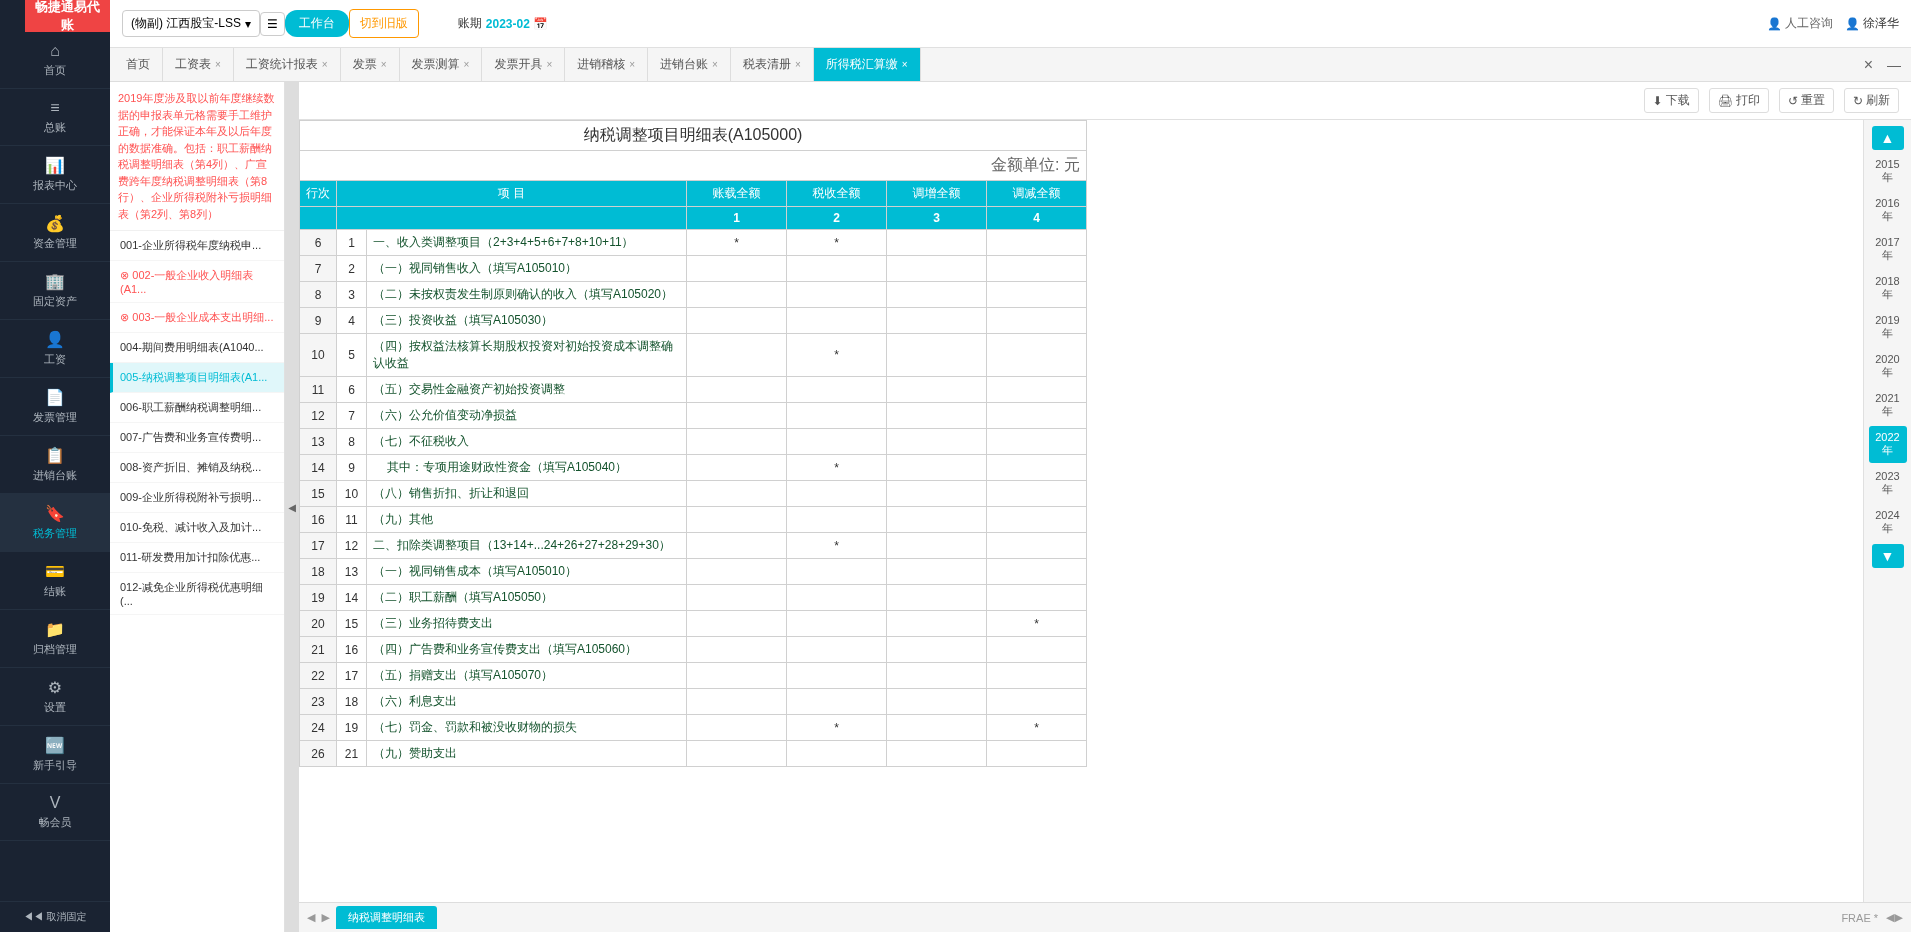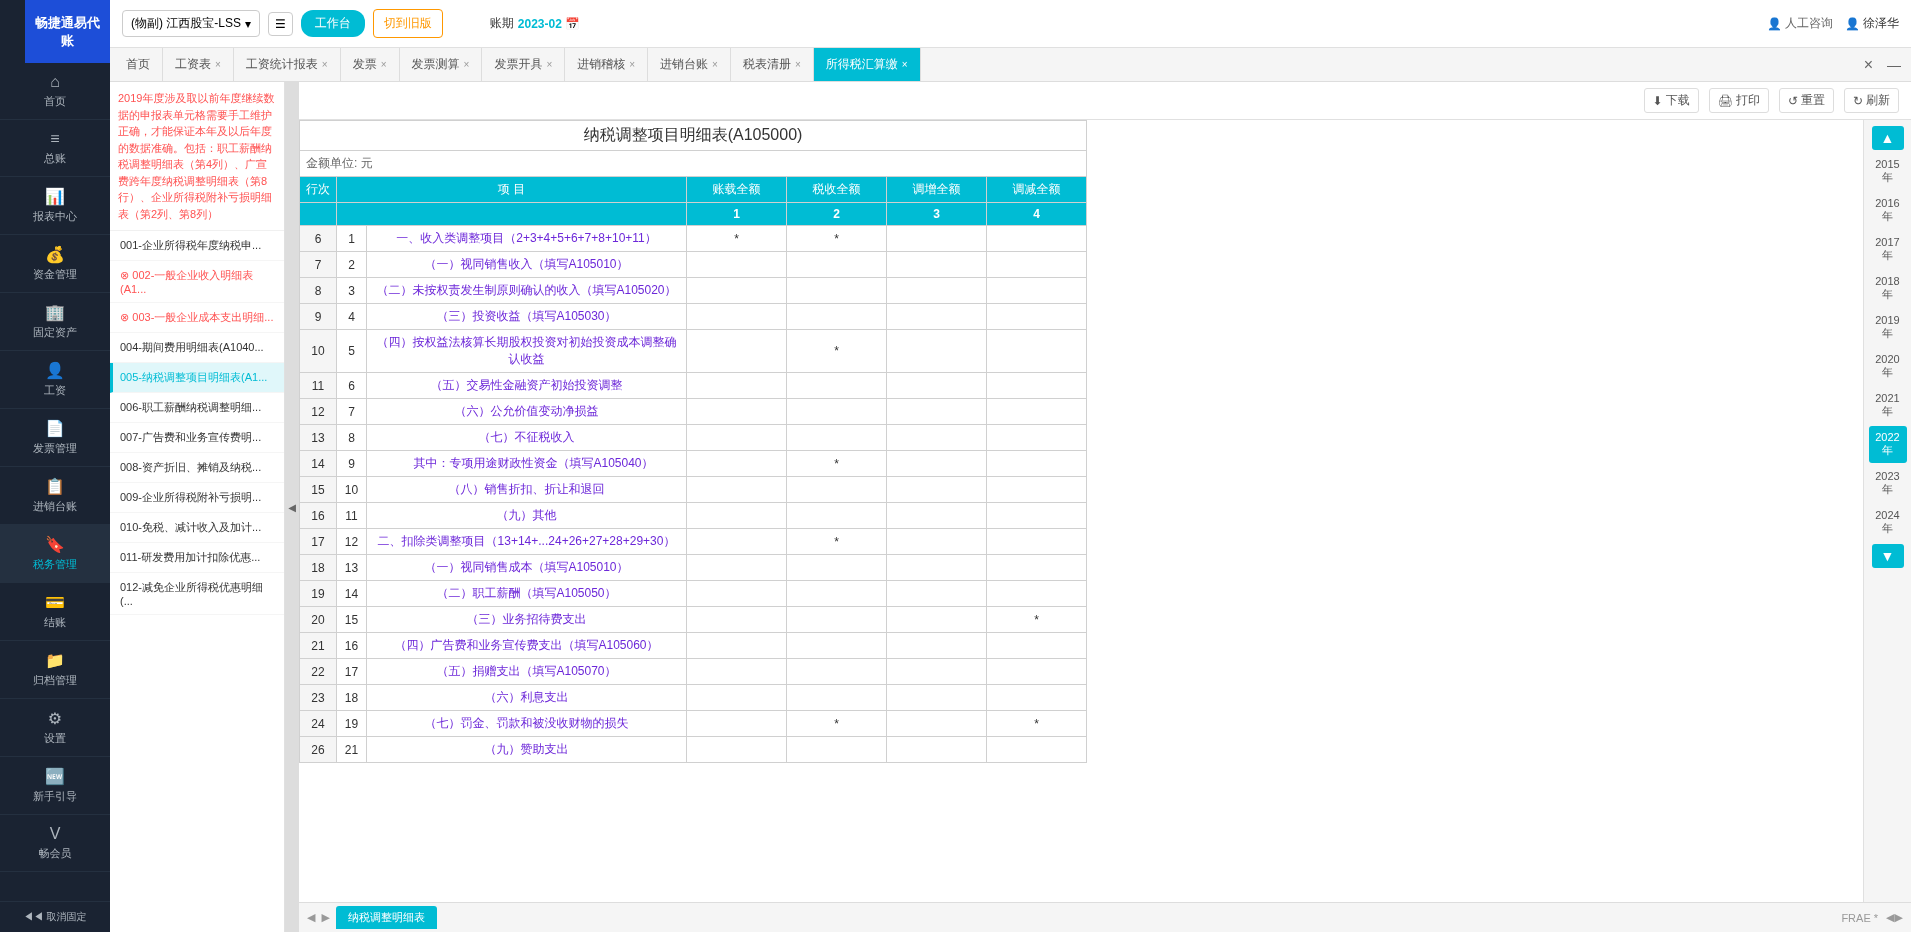--- a/index.html
+++ b/index.html
@@ -1,31 +1,31 @@
 <!DOCTYPE html>
 <html><head>
   <meta charset="utf-8">
   <style>
     * { margin: 0; padding: 0; box-sizing: border-box; }
     body { font-family: 'Microsoft YaHei', Arial, sans-serif; font-size: 12px; background: #f0f2f5; display: flex; height: 932px; overflow: hidden; }
 
     
     .sidebar { width: 110px; background: #1a2332; color: #fff; display: flex; flex-direction: column; flex-shrink: 0; height: 100%; }
-    .sidebar-logo { background: #1d4ed8; padding: 12px 8px; text-align: center; font-size: 13px; font-weight: bold; color: #fff; height: 63px; display: flex; align-items: center; justify-content: center; margin-left: 25px; }
+    .sidebar-logo { background: #ef4444; padding: 12px 8px; text-align: center; font-size: 13px; font-weight: bold; color: #fff; height: 32px; display: flex; align-items: center; justify-content: center; margin-left: 25px; }
     .sidebar-nav { flex: 1; overflow-y: auto; }
     .sidebar-item { display: flex; flex-direction: column; align-items: center; padding: 10px 5px; cursor: pointer; color: #adb5bd; font-size: 11px; border-bottom: 1px solid #243040; }
     .sidebar-item.active { background: #243040; color: #00bcd4; }
     .sidebar-item .icon { font-size: 16px; margin-bottom: 3px; }
     .sidebar-footer { padding: 8px; text-align: center; color: #adb5bd; font-size: 10px; cursor: pointer; border-top: 1px solid #243040; }
 
     
     .main { flex: 1; display: flex; flex-direction: column; overflow: hidden; }
 
     
-    .topbar { background: #fff; height: 48px; display: flex; align-items: center; padding: 0 12px; border-bottom: 1px solid #e0e0e0; gap: 8px; flex-shrink: 0; }
+    .topbar { background: #fff; height: 48px; display: flex; align-items: center; padding: 0 12px; border-bottom: 1px solid #e0e0e0; flex-shrink: 0; }
     .topbar-company { background: #fff; border: 1px solid #ccc; border-radius: 4px; padding: 4px 8px; font-size: 12px; display: flex; align-items: center; gap: 4px; cursor: pointer; }
     .topbar-icon-btn { background: #fff; border: 1px solid #ccc; border-radius: 4px; padding: 4px 6px; cursor: pointer; font-size: 12px; }
     .topbar-work-btn { background: #00bcd4; color: #fff; border: none; border-radius: 12px; padding: 5px 14px; cursor: pointer; font-size: 12px; }
     .topbar-old-btn { background: #fff; border: 1px solid #ff9800; color: #ff9800; border-radius: 4px; padding: 5px 10px; cursor: pointer; font-size: 12px; }
     .topbar-period { display: flex; align-items: center; gap: 4px; font-size: 12px; color: #333; margin-left: 39px; }
     .topbar-right { margin-left: auto; display: flex; align-items: center; gap: 12px; }
     .topbar-service { color: #666; font-size: 12px; cursor: pointer; display: flex; align-items: center; gap: 3px; }
     .topbar-user { color: #333; font-size: 12px; cursor: pointer; display: flex; align-items: center; gap: 3px; }
 
     
@@ -59,25 +59,25 @@
     .year-item { width: 38px; padding: 5px 2px; text-align: center; font-size: 11px; color: #555; cursor: pointer; border-radius: 3px; margin: 1px 0; }
     .year-item.active { background: #00bcd4; color: #fff; }
 
     
     table.sheet { border-collapse: collapse; font-size: 12px; min-width: 700px; }
     table.sheet th, table.sheet td { border: 1px solid #d0d0d0; padding: 4px 6px; white-space: nowrap; }
     table.sheet .header-row th { background: #00bcd4; color: #fff; text-align: center; font-weight: normal; }
     table.sheet .sub-header th { background: #00bcd4; color: #fff; text-align: center; }
     table.sheet td.row-num { text-align: center; background: #f5f5f5; color: #333; width: 30px; }
     table.sheet td.hang-num { text-align: center; color: #333; width: 30px; }
-    table.sheet td.item-name { color: #6d28d9; max-width: 300px; white-space: normal; text-align: center; }
+    table.sheet td.item-name { color: #14532d; max-width: 300px; white-space: normal; }
     table.sheet td.value-cell { text-align: right; min-width: 90px; color: #333; }
     table.sheet td.asterisk { text-align: center; color: #333; }
     .sheet-title { text-align: center; font-size: 16px; font-weight: normal; color: #333; padding: 10px; }
-    .sheet-subtitle { font-size: 12px; color: #666; padding: 2px 6px; }
+    .sheet-subtitle { text-align: right; font-size: 16px; color: #666; padding: 2px 6px; }
 
     
     .bottom-bar { background: #f5f5f5; border-top: 1px solid #ddd; height: 30px; display: flex; align-items: center; padding: 0 8px; flex-shrink: 0; font-size: 11px; color: #555; }
     .bottom-sheet-tab { padding: 4px 12px; background: #00bcd4; color: #fff; border-radius: 3px 3px 0 0; cursor: pointer; }
     .scroll-hint { margin-left: auto; color: #999; font-size: 11px; }
 
     .collapse-btn { width: 14px; background: #ddd; cursor: pointer; display: flex; align-items: center; justify-content: center; font-size: 10px; color: #666; flex-shrink: 0; }
   </style>
 </head>
 <body>

